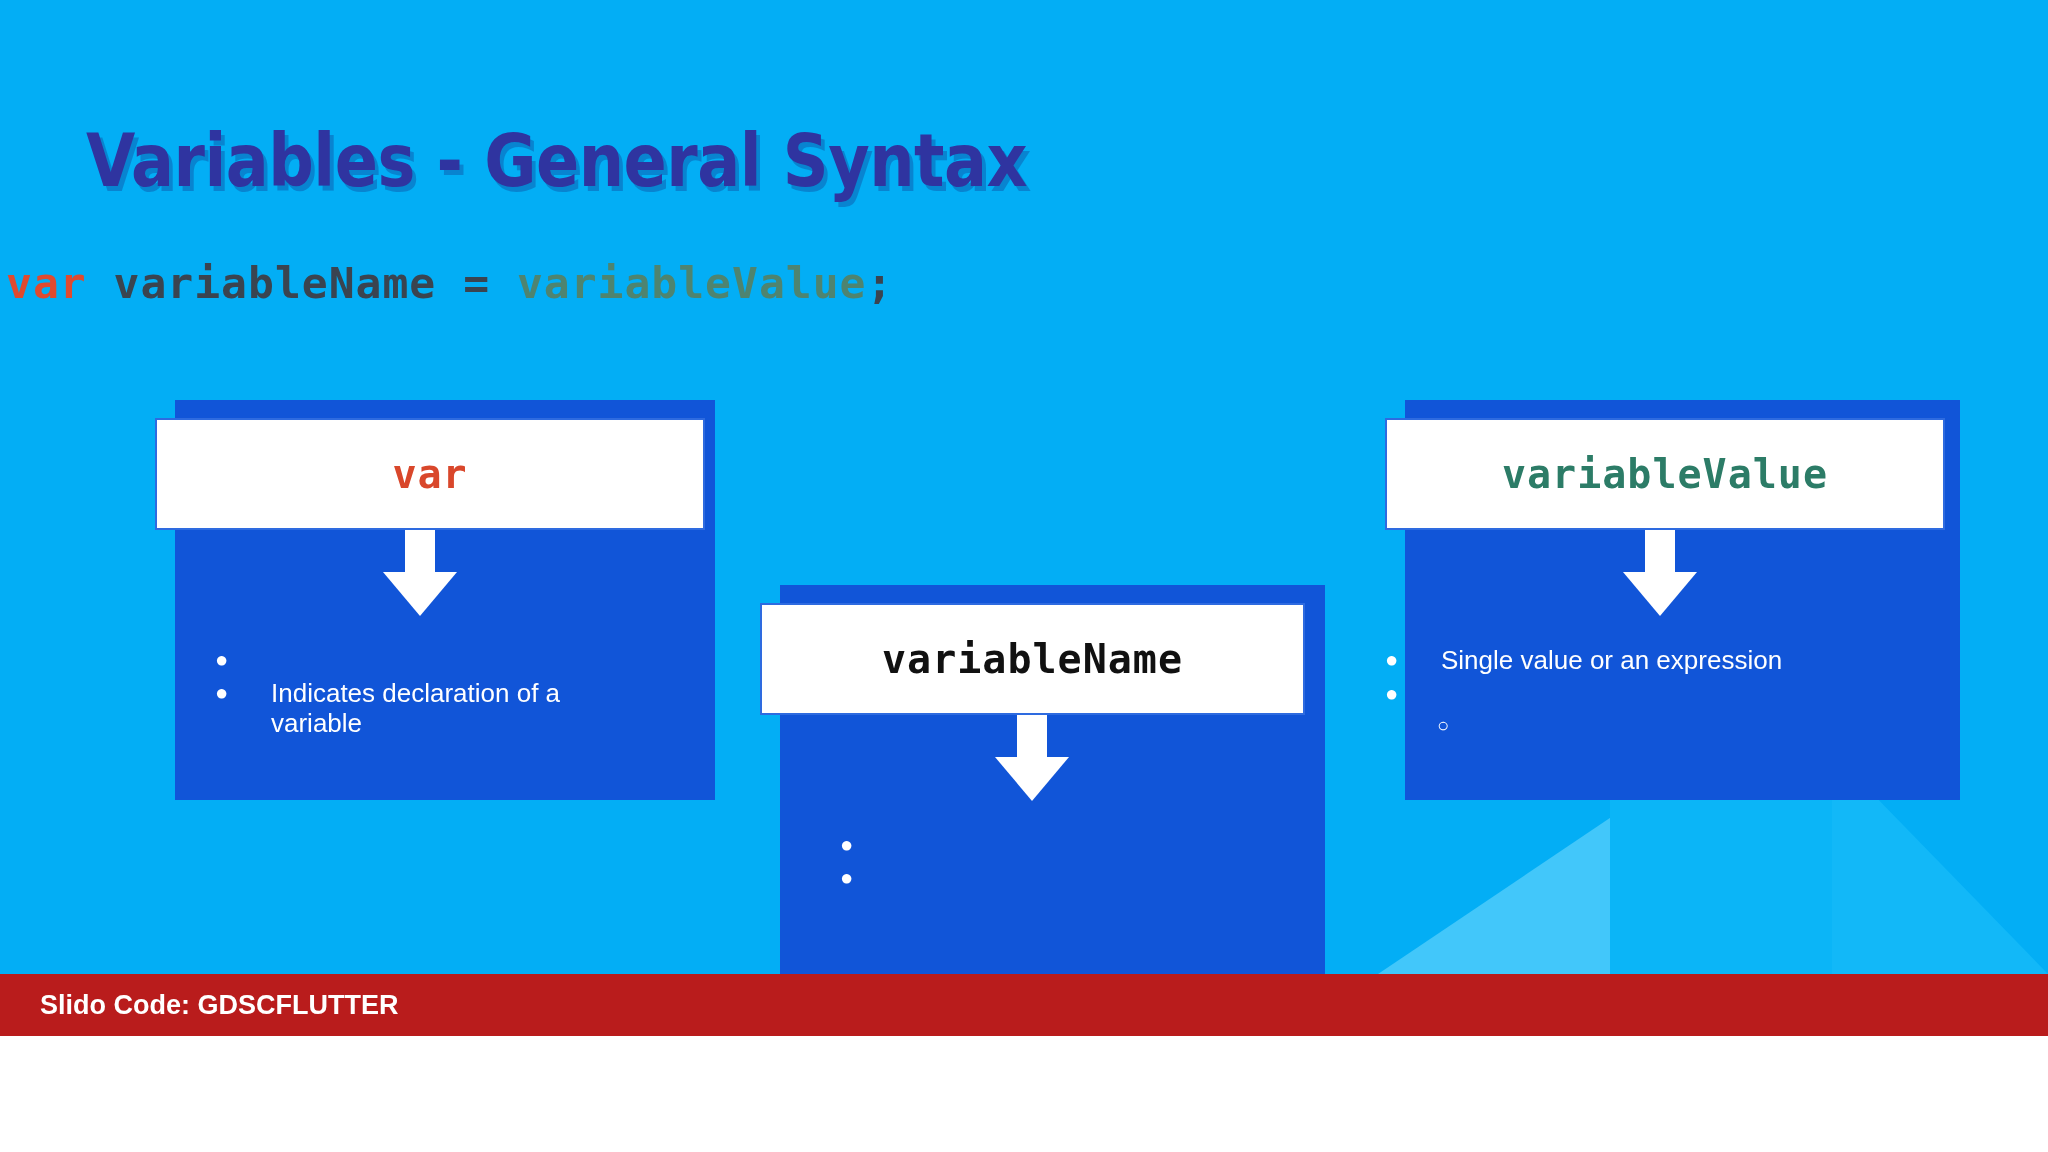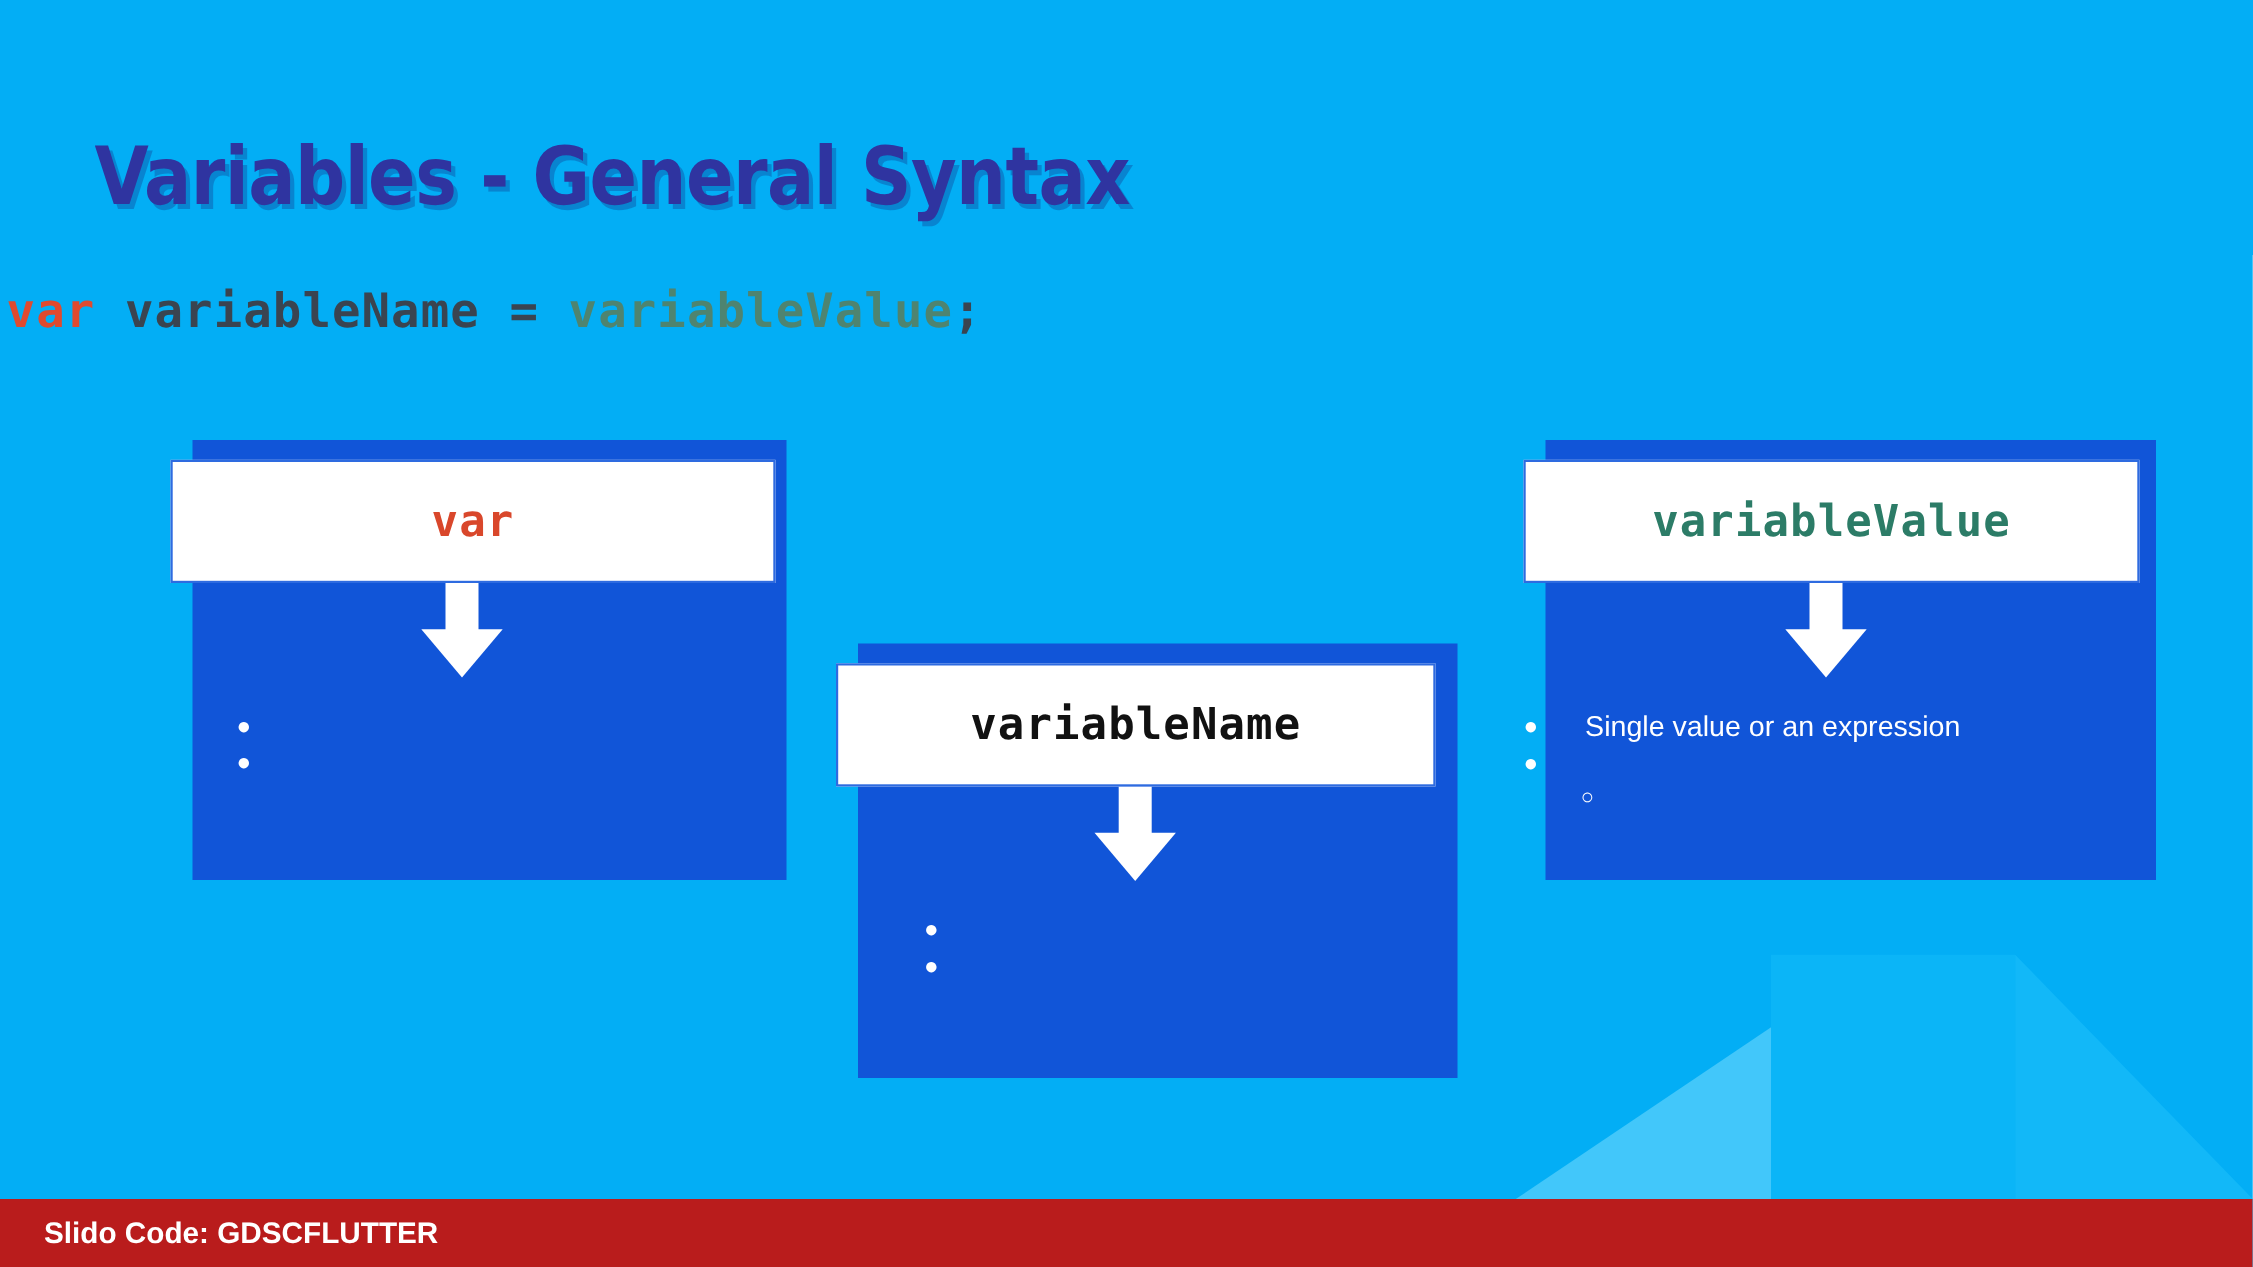--- a/index.html
+++ b/index.html
@@ -5,21 +5,21 @@
   * { margin:0; padding:0; box-sizing:border-box; }
 
   html, body {
     width:2048px; height:1152px;
     overflow:hidden;
     font-family:"Liberation Sans", sans-serif;
   }
 
   .slide {
     position:relative;
-    width:2048px; height:1152px;
+    width:2048px; height:1036px;
     background:#03AEF5;
     overflow:hidden;
   }
 
   
   .deco { position:absolute; bottom:62px; pointer-events:none; }
 
   .deco-tri-left {
     left:1378px;
     width:0; height:0;
@@ -186,20 +186,21 @@
       <div class="arrow-shaft"></div>
       <div class="arrow-head"></div>
     </div>
 
     <div class="bullets" style="left:60px; top:245px; width:430px;">
       <div class="bullet-row">
         <span class="bullet-mark">●</span>
       </div>
       <div class="bullet-row">
         <span class="bullet-mark">●</span>
+        <span class="bullet-text">Indicates declaration of a variable</span>
       </div>
     </div>
   </div>
 
   <div class="card" style="left:760px; top:585px; width:560px; height:395px;">
     <div class="card-body" style="width:545px; height:395px;"></div>
 
     <div class="card-head" style="width:545px; height:112px;">
       <span class="card-head-text head-name">variableName</span>
     </div>

